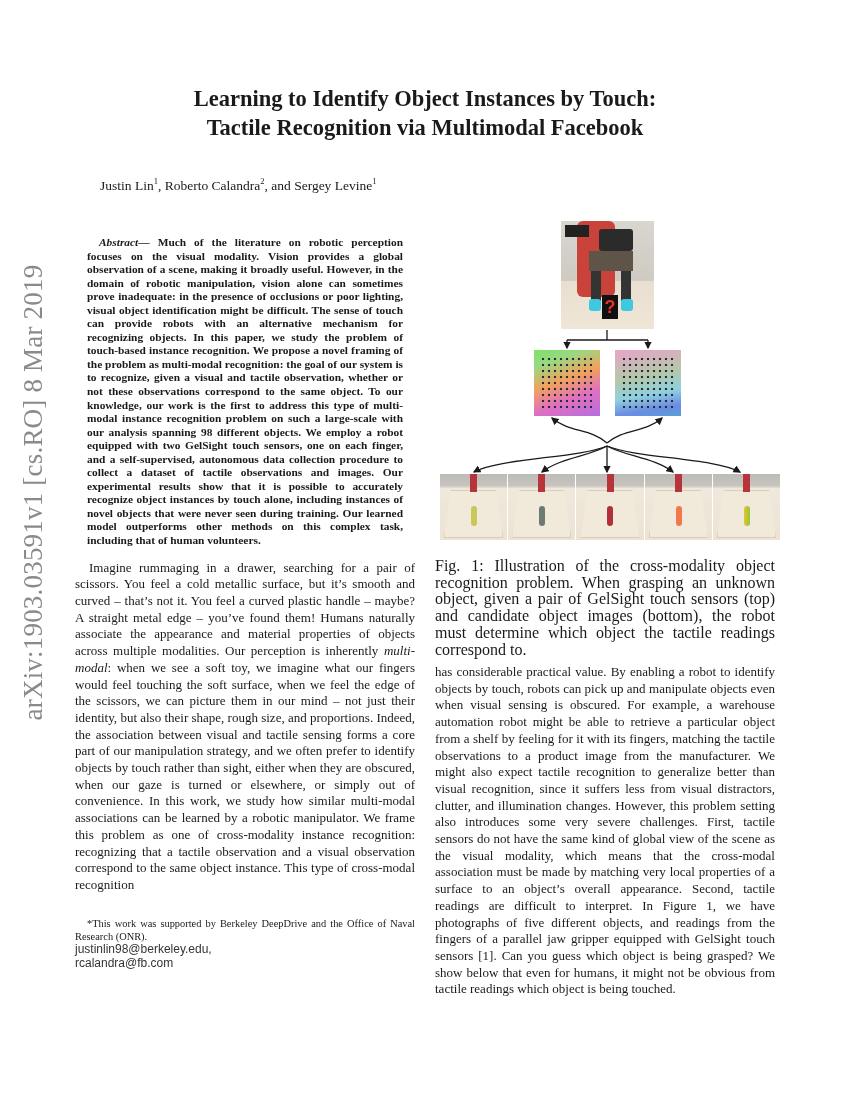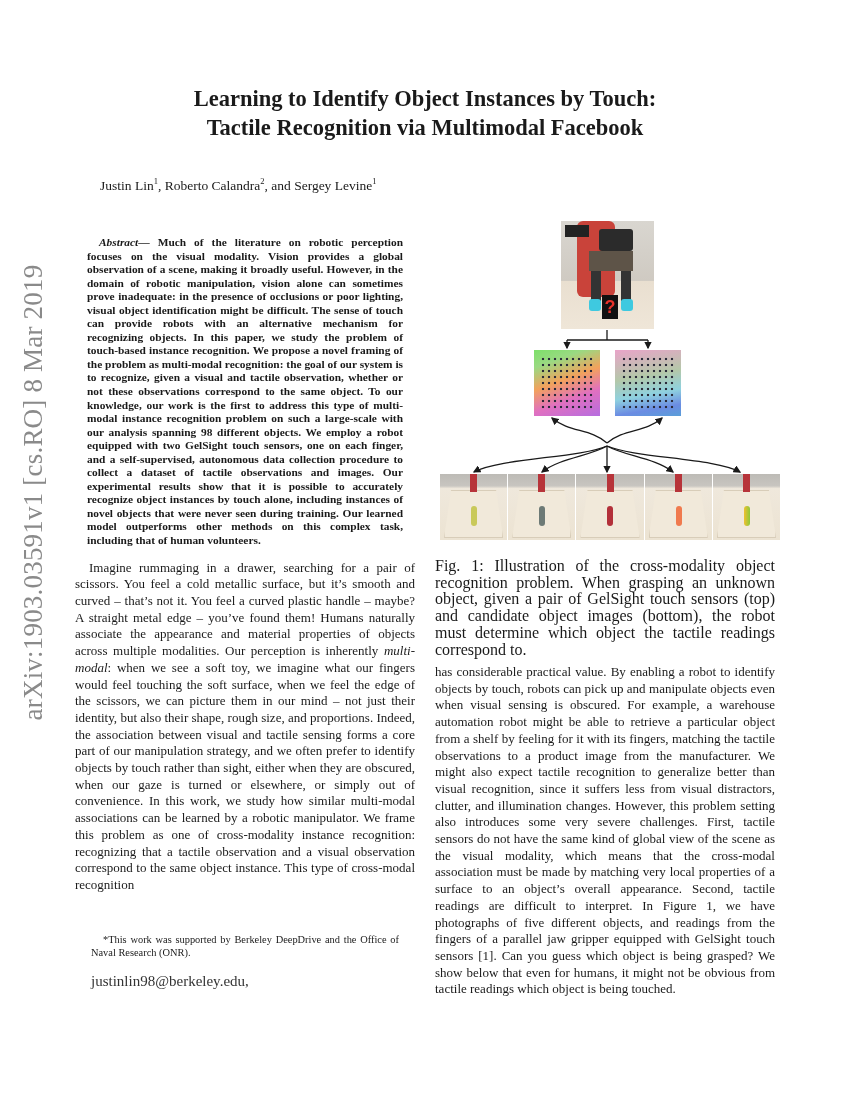--- a/index.html
+++ b/index.html
@@ -15,24 +15,24 @@
   .authors sup { font-size: 8.5px; }
   .col-left { position: absolute; left: 75px; top: 224px; width: 340px; }
   .col-right { position: absolute; left: 435px; width: 340px; }
   .abstract { font-weight: bold; font-size: 11.4px; line-height: 13.55px; text-align: justify; text-indent: 12px; margin: 12px; }
   .abstract .label { font-style: italic; }
   .section-heading { text-align: center; font-size: 13px; margin: 13px 0 4px 0; letter-spacing: 0.4px; }
   .section-heading .sc { font-variant: small-caps; }
   .body-text { font-size: 13px; line-height: 16.7px; text-align: justify; margin: 0; text-indent: 14px; }
   .body-text.noindent { text-indent: 0; }
   .footnotes { position: absolute; left: 75px; top: 918px; width: 340px; font-size: 10.4px; line-height: 12.5px; }
-  .footnotes p { margin: 16px; text-align: justify; }
+  .footnotes p { margin: 0; text-align: justify; }
   .footnotes .indent { text-indent: 12px; }
   .footnotes sup { font-size: 7px; }
-  .mono { font-family: Liberation Serif, serif; font-size: 15px; color: #333; }
+  .mono { font-family: Liberation Sans, sans-serif; font-size: 12px; color: #333; }
   .figure { position: absolute; left: 440px; top: 218px; width: 340px; height: 325px; }
   .robot-photo { position: absolute; left: 121px; top: 3px; width: 93px; height: 108px;
                  background: linear-gradient(180deg, #d9d6d0 0%, #cfcac2 55%, #e9dfd0 56%, #efe6d8 100%); overflow: hidden; }
   .robot-arm { position: absolute; left: 16px; top: 0; width: 38px; height: 76px; background: #c9433a; border-radius: 6px; }
   .robot-screen { position: absolute; left: 4px; top: 4px; width: 24px; height: 12px; background: #222; }
   .robot-wrist { position: absolute; left: 38px; top: 8px; width: 34px; height: 22px; background: #2b2b2b; border-radius: 3px; }
   .robot-gripper { position: absolute; left: 28px; top: 30px; width: 44px; height: 20px; background: #5e5448; }
   .finger-l { position: absolute; left: 30px; top: 50px; width: 10px; height: 30px; background: #333; }
   .finger-r { position: absolute; left: 60px; top: 50px; width: 10px; height: 30px; background: #333; }
   .sensor-l { position: absolute; left: 28px; top: 78px; width: 12px; height: 12px; background: #3ec9e0; border-radius: 3px; }
@@ -71,20 +71,21 @@
 <div class="col-left">
   <p class="abstract"><span class="label">Abstract</span><span>— </span><span>Much of the literature on robotic perception focuses on the visual modality. Vision provides a global observation of a scene, making it broadly useful. However, in the domain of robotic manipulation, vision alone can sometimes prove inadequate: in the presence of occlusions or poor lighting, visual object identification might be difficult. The sense of touch can provide robots with an alternative mechanism for recognizing objects. In this paper, we study the problem of touch-based instance recognition. We propose a novel framing of the problem as multi-modal recognition: the goal of our system is to recognize, given a visual and tactile observation, whether or not these observations correspond to the same object. To our knowledge, our work is the first to address this type of multi-modal instance recognition problem on such a large-scale with our analysis spanning 98 different objects. We employ a robot equipped with two GelSight touch sensors, one on each finger, and a self-supervised, autonomous data collection procedure to collect a dataset of tactile observations and images. Our experimental results show that it is possible to accurately recognize object instances by touch alone, including instances of novel objects that were never seen during training. Our learned model outperforms other methods on this complex task, including that of human volunteers.</span></p>
 
 
   <p class="body-text"><span>Imagine rummaging in a drawer, searching for a pair of scissors. You feel a cold metallic surface, but it’s smooth and curved – that’s not it. You feel a curved plastic handle – maybe? A straight metal edge – you’ve found them! Humans naturally associate the appearance and material properties of objects across multiple modalities. Our perception is inherently </span><em>multi-modal</em><span>: when we see a soft toy, we imagine what our fingers would feel touching the soft surface, when we feel the edge of the scissors, we can picture them in our mind – not just their identity, but also their shape, rough size, and proportions. Indeed, the association between visual and tactile sensing forms a core part of our manipulation strategy, and we often prefer to identify objects by touch rather than sight, either when they are obscured, when our gaze is turned or elsewhere, or simply out of convenience. In this work, we study how similar multi-modal associations can be learned by a robotic manipulator. We frame this problem as one of cross-modality instance recognition: recognizing that a tactile observation and a visual observation correspond to the same object instance. This type of cross-modal recognition</span></p>
 </div>
 
 <div class="footnotes">
   <p class="indent">*This work was supported by Berkeley DeepDrive and the Office of Naval Research (ONR).</p>
   <p><span class="mono">justinlin98@berkeley.edu,</span></p>
+  <p><span class="mono">rcalandra@fb.com</span></p>
 </div>
 
 <div class="figure">
   <div class="robot-photo">
     <div class="robot-arm"></div>
     <div class="robot-screen"></div>
     <div class="robot-wrist"></div>
     <div class="robot-gripper"></div>
     <div class="finger-l"></div>
     <div class="finger-r"></div>

